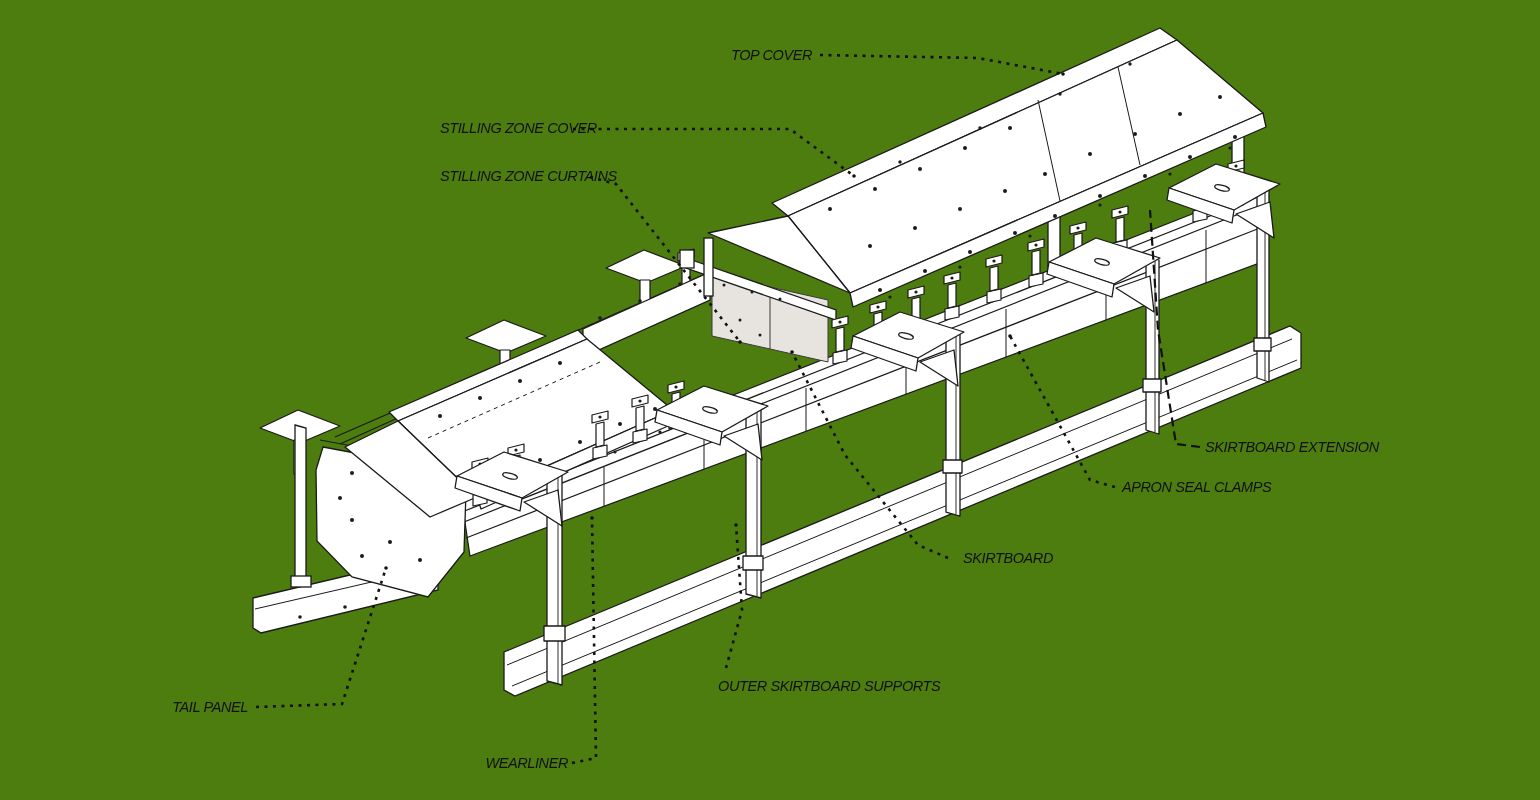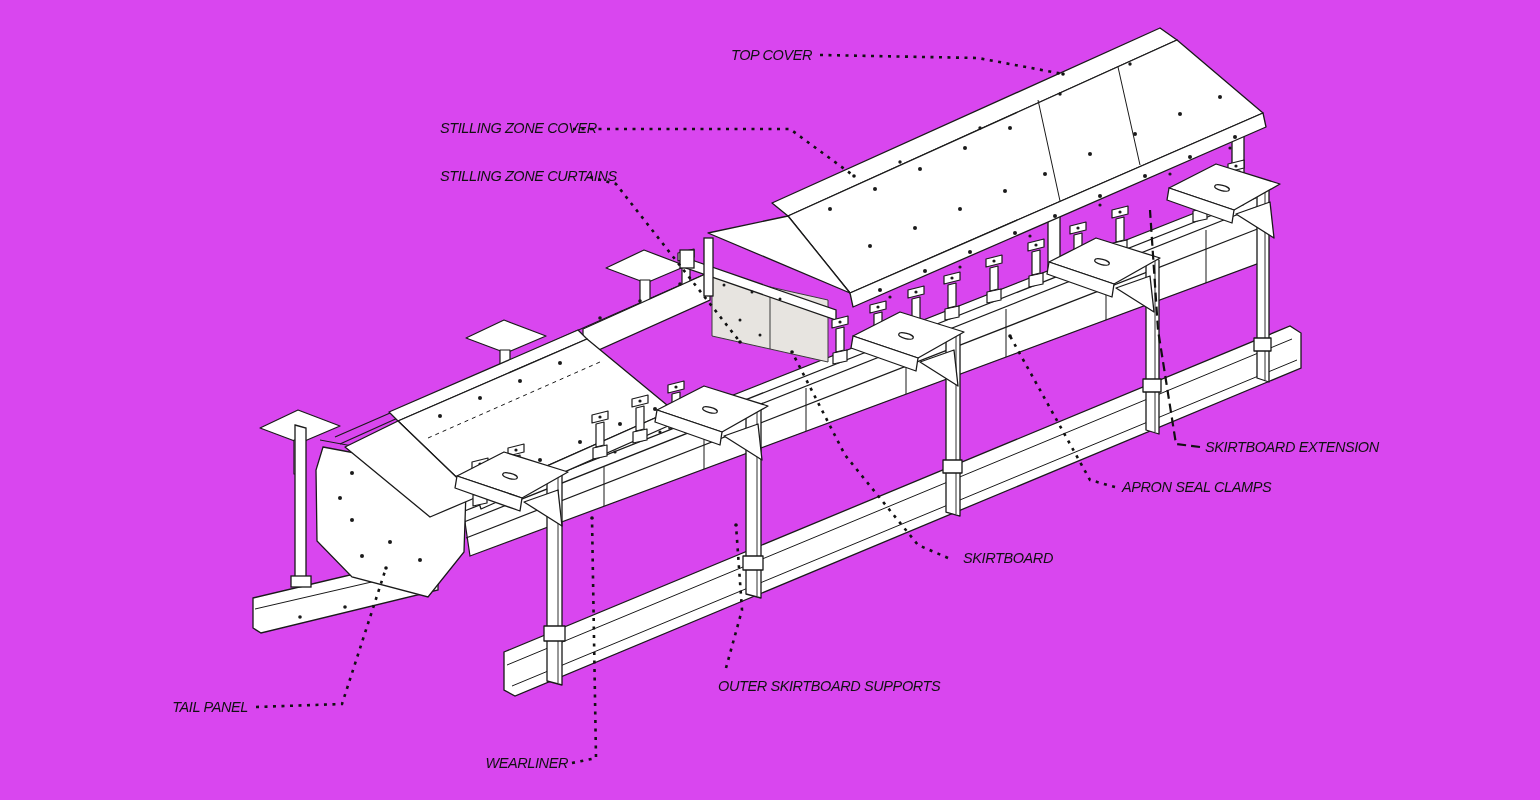--- a/index.html
+++ b/index.html
@@ -1,16 +1,16 @@
 <!DOCTYPE html>
 <html><head>
 <meta charset="utf-8">
 <style>
   html,body{margin:0;padding:0;background:#ffffff;}
-  #stage{position:relative;width:1540px;height:800px;background:#d946ef;overflow:hidden;
+  #stage{position:relative;width:1540px;height:800px;background:#4d7c0f;overflow:hidden;
          font-family:"Liberation Sans",sans-serif;}
   svg{display:block}
   svg text{font-family:"Liberation Sans",sans-serif;font-style:italic;font-size:14.5px;
            letter-spacing:-0.4px;fill:#111;}
 </style>
 </head>
 <body>
 
 <div id="stage">
 <svg width="1540" height="800" viewBox="0 0 1540 800">

